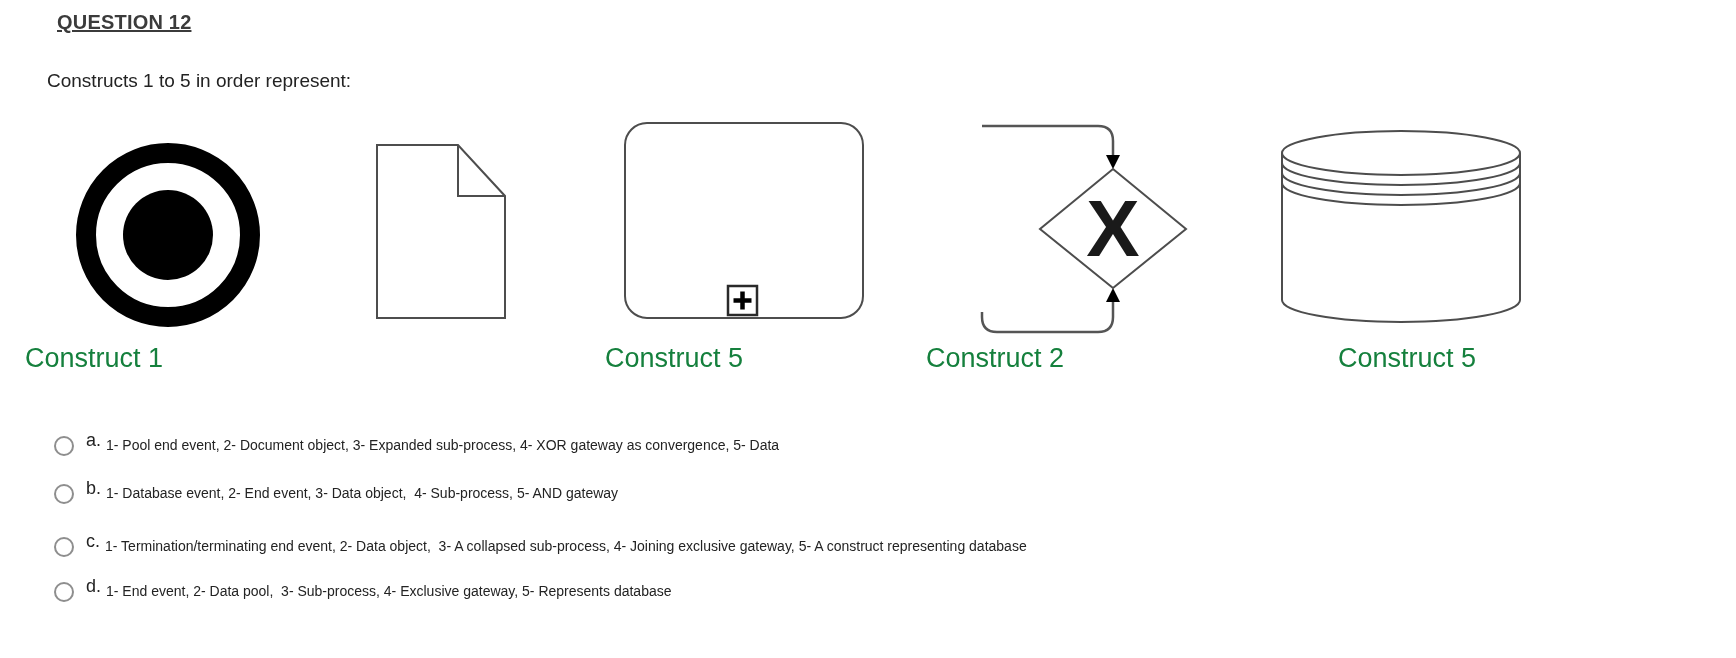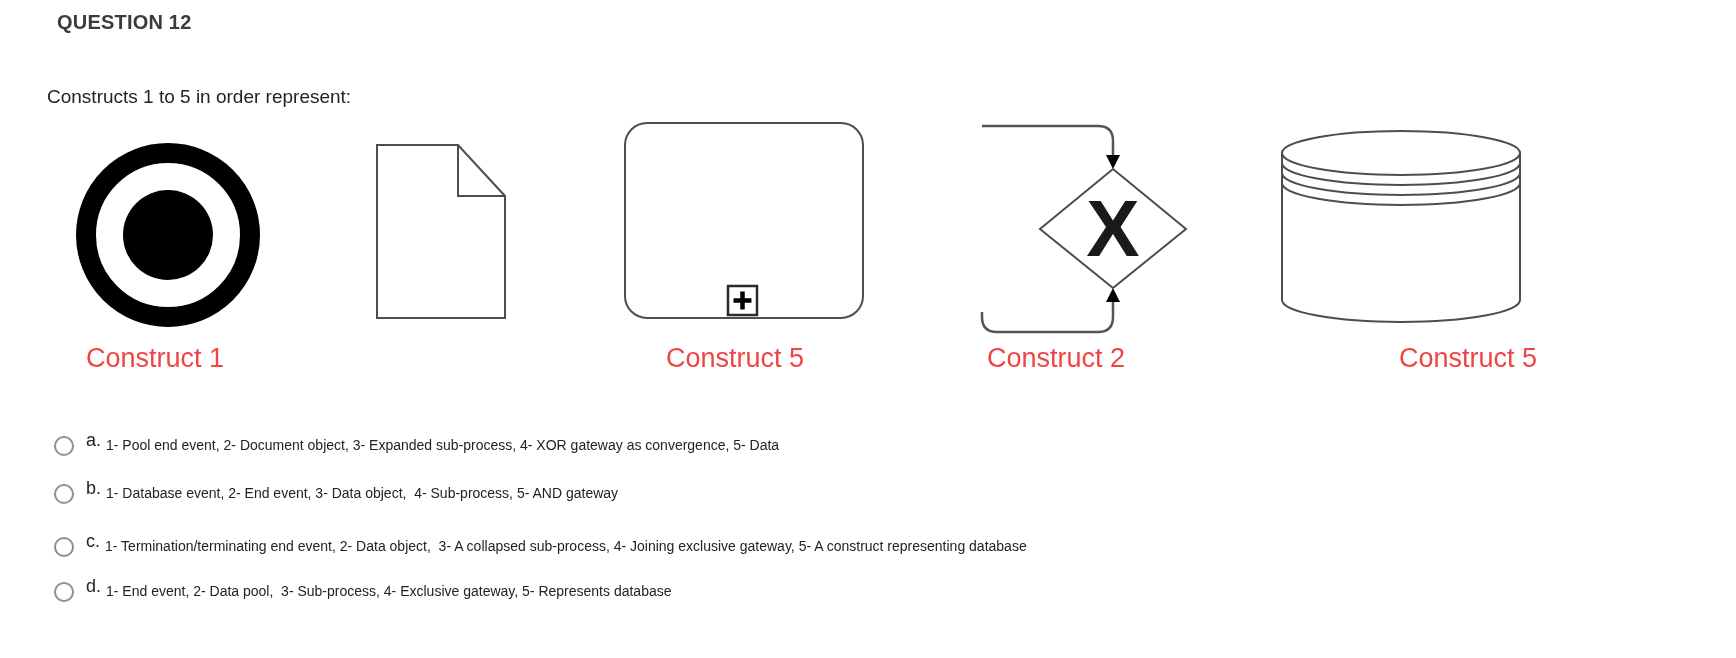--- a/index.html
+++ b/index.html
@@ -18,42 +18,42 @@
     background: #ffffff;
   }
   .q-header {
     position: absolute;
     left: 57px;
     top: 11px;
     font-size: 20px;
     font-weight: 700;
     color: #3b3b3b;
     letter-spacing: 0.2px;
+    text-decoration: underline;
   }
   .q-prompt {
     position: absolute;
     left: 47px;
-    top: 86px;
+    top: 70px;
     font-size: 19px;
     color: #232323;
   }
   .shapes-svg {
     position: absolute;
     left: 0;
     top: 0;
     width: 1736px;
     height: 658px;
   }
   .construct-label {
     position: absolute;
     top: 343px;
     width: 260px;
-    text-align: center;
     font-size: 27px;
-    color: #ef4444;
+    color: #15803d;
   }
   .option-row {
     position: absolute;
     left: 54px;
     display: flex;
     align-items: flex-start;
   }
   .radio {
     width: 16px;
     height: 16px;

